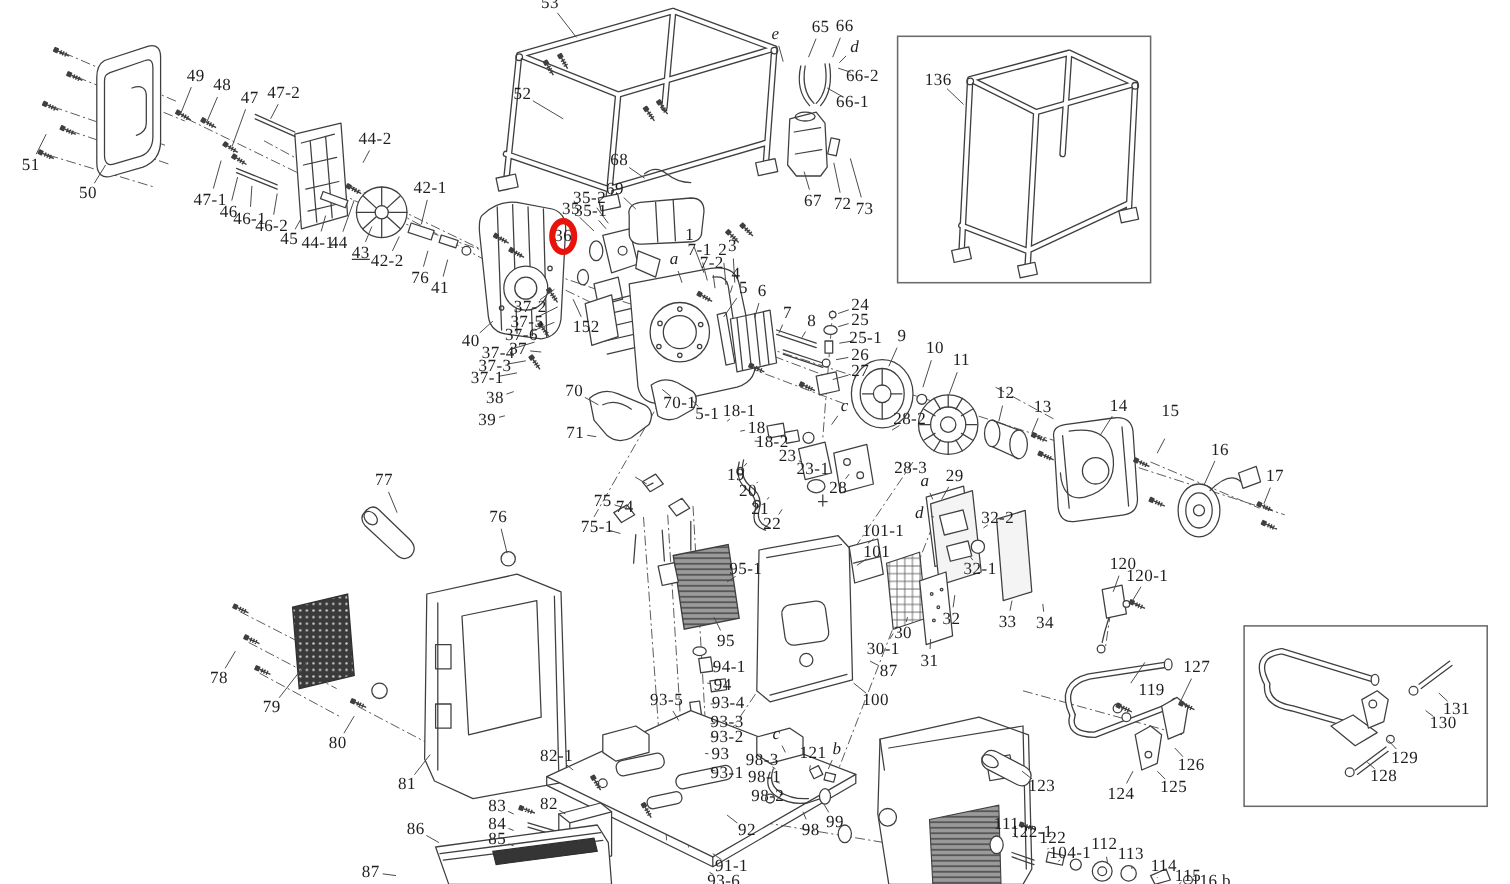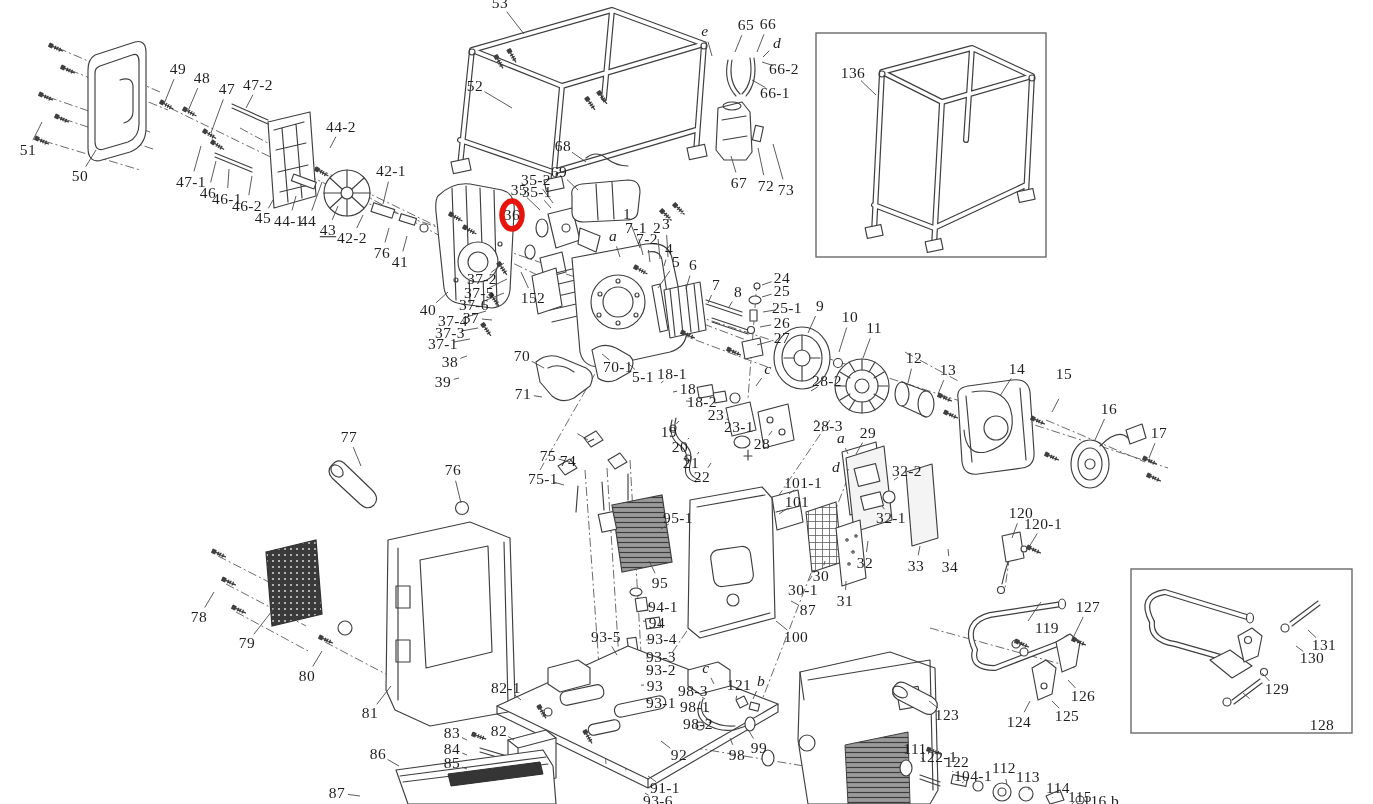--- a/index.html
+++ b/index.html
@@ -772,19 +772,19 @@
       <div class="lbl" style="left: 957px; top: 762px;">122</div>
       <div class="lbl" style="left: 973px; top: 776px;">104-1</div>
       <div class="lbl" style="left: 1004px; top: 768px;">112</div>
       <div class="lbl" style="left: 1028px; top: 777px;">113</div>
       <div class="lbl" style="left: 1058px; top: 788px;">114</div>
       <div class="lbl" style="left: 1080px; top: 797px;">115</div>
       <div class="lbl" style="left: 1101px; top: 801px;">116 b</div>
       <div class="lbl" style="left: 1324px; top: 645px;">131</div>
       <div class="lbl" style="left: 1312px; top: 658px;">130</div>
       <div class="lbl" style="left: 1277px; top: 689px;">129</div>
-      <div class="lbl" style="left: 1322px; top: 706px; margin-top: 19px;">128</div>
+      <div class="lbl" style="left: 1258px; top: 706px;">128</div>
     </div>
 
   <svg id="hl-layer" class="layer" width="1373" height="804" viewBox="0 0 1373 804">
     <ellipse id="highlight-ellipse" fill="none" cx="512" cy="215" rx="10" ry="14" stroke="#e8140c" stroke-width="5.5"></ellipse>
   </svg>
 </div>
 
 </body></html>

